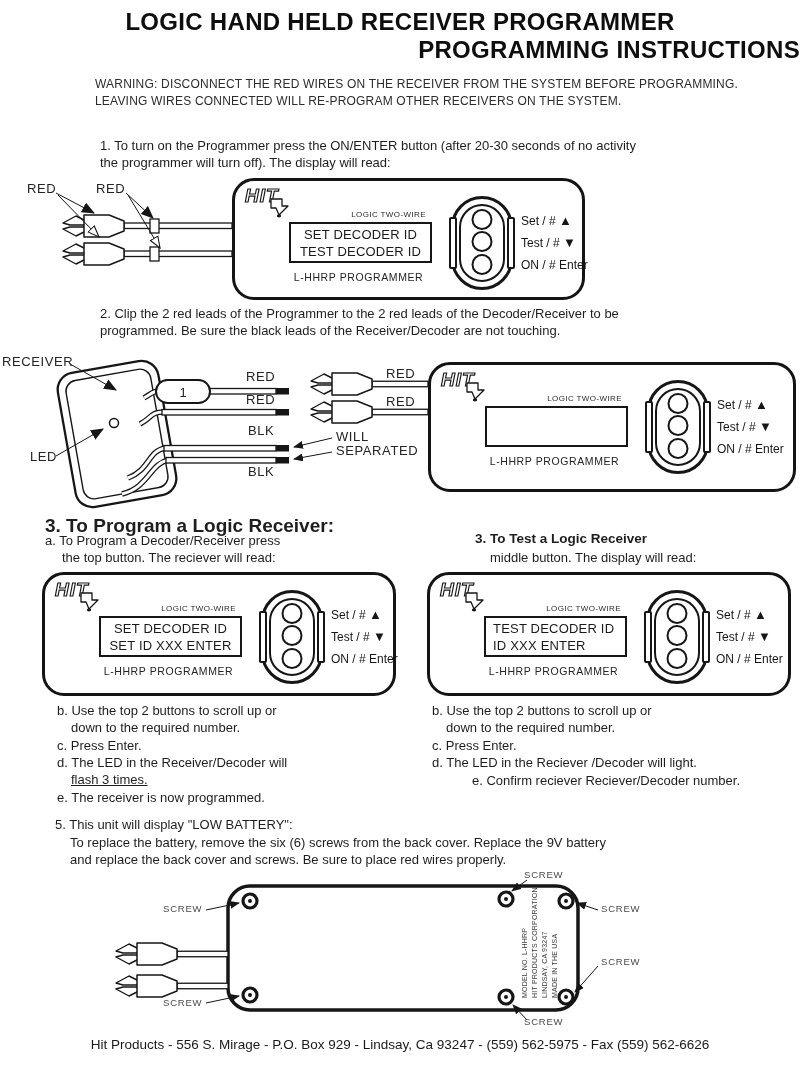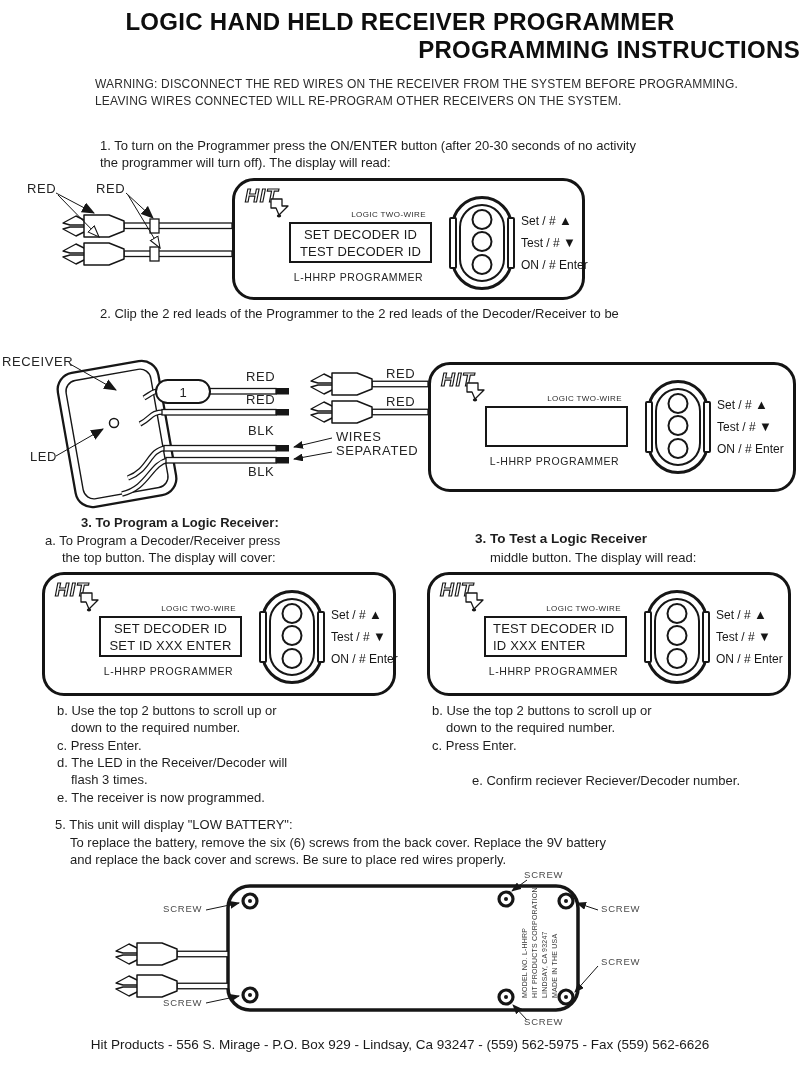--- a/index.html
+++ b/index.html
@@ -202,29 +202,30 @@
       <div class="pod-btn pb3"></div>
       <div class="pod-bracket pk-l"></div>
       <div class="pod-bracket pk-r"></div>
     </div>
     <div class="btn-label bl1"><span>Set / #</span> <span class="tri">▲</span></div>
     <div class="btn-label bl2"><span>Test / #</span> <span class="tri">▼</span></div>
     <div class="btn-label bl3"><span>ON / # Enter</span></div>
   </div>
 
   <div class="abs body-text" style="left:100px;top:306px;">2. Clip the 2 red leads of the Programmer to the 2 red leads of the Decoder/Receiver to be</div>
+  <div class="abs body-text" style="left:100px;top:323px;">programmed. Be sure the black leads of the Receiver/Decoder are not touching.</div>
 
   <div class="abs wire-label" style="left:2px;top:354px;">RECEIVER</div>
   <div class="abs wire-label" style="left:30px;top:449px;">LED</div>
   <div class="abs cap-num" style="left:156px;top:385px;width:54px;">1</div>
   <div class="abs wire-label" style="left:246px;top:369px;">RED</div>
   <div class="abs wire-label" style="left:246px;top:392px;">RED</div>
   <div class="abs wire-label" style="left:248px;top:423px;">BLK</div>
   <div class="abs wire-label" style="left:248px;top:464px;">BLK</div>
-  <div class="abs wire-label" style="left:336px;top:429px;">WIRES</div>
+  <div class="abs wire-label" style="left:336px;top:429px;">WILL</div>
   <div class="abs wire-label" style="left:336px;top:443px;">SEPARATED</div>
   <div class="abs wire-label" style="left:386px;top:366px;">RED</div>
   <div class="abs wire-label" style="left:386px;top:394px;">RED</div>
 
   <div class="device" style="left:428px;top:362px;width:368px;height:130px;">
     <div class="hit-logo">
       <span class="hit-text">HIT</span>
       <svg class="hit-drip" width="24" height="20" viewBox="0 0 24 20">
         <path d="M2,1 L13,1 L13,8 L19,8 L10,17 L7,10 L2,10 Z" fill="#fff" stroke="#161616" stroke-width="1.3" stroke-linejoin="round"></path>
         <ellipse cx="10" cy="18" rx="2.2" ry="1.4" fill="#161616"></ellipse>
@@ -242,23 +243,23 @@
       <div class="pod-btn pb2"></div>
       <div class="pod-btn pb3"></div>
       <div class="pod-bracket pk-l"></div>
       <div class="pod-bracket pk-r"></div>
     </div>
     <div class="btn-label bl1"><span>Set / #</span> <span class="tri">▲</span></div>
     <div class="btn-label bl2"><span>Test / #</span> <span class="tri">▼</span></div>
     <div class="btn-label bl3"><span>ON / # Enter</span></div>
   </div>
 
-  <div class="abs body-text bold" style="left:45px;top:515px;font-size:13px;margin-left:36px;">3. To Program a Logic Receiver:</div>
+  <div class="abs body-text bold" style="left:45px;top:515px;font-size:19px;">3. To Program a Logic Receiver:</div>
   <div class="abs body-text" style="left:45px;top:533px;">a. To Program a Decoder/Receiver press</div>
-  <div class="abs body-text" style="left:62px;top:550px;">the top button. The display will cover:</div>
+  <div class="abs body-text" style="left:62px;top:550px;">the top button. The reciever will read:</div>
 
   <div class="abs body-text bold" style="left:475px;top:515px;font-size:13.5px;margin-top:16px;">3. To Test a Logic Receiver</div>
   <div class="abs body-text" style="left:490px;top:550px;">middle button. The display will read:</div>
 
   <div class="device" style="left:42px;top:572px;width:354px;height:124px;">
     <div class="hit-logo">
       <span class="hit-text">HIT</span>
       <svg class="hit-drip" width="24" height="20" viewBox="0 0 24 20">
         <path d="M2,1 L13,1 L13,8 L19,8 L10,17 L7,10 L2,10 Z" fill="#fff" stroke="#161616" stroke-width="1.3" stroke-linejoin="round"></path>
         <ellipse cx="10" cy="18" rx="2.2" ry="1.4" fill="#161616"></ellipse>
@@ -307,26 +308,27 @@
     </div>
     <div class="btn-label bl1"><span>Set / #</span> <span class="tri">▲</span></div>
     <div class="btn-label bl2"><span>Test / #</span> <span class="tri">▼</span></div>
     <div class="btn-label bl3"><span>ON / # Enter</span></div>
   </div>
 
   <div class="abs body-text" style="left:57px;top:703px;">b. Use the top 2 buttons to scroll up or</div>
   <div class="abs body-text" style="left:71px;top:720px;">down to the required number.</div>
   <div class="abs body-text" style="left:57px;top:738px;">c. Press Enter.</div>
   <div class="abs body-text" style="left:57px;top:755px;">d. The LED in the Receiver/Decoder will</div>
-  <div class="abs body-text" style="left:71px;top:772px;">flash 3 times.</div>
+  <div class="abs body-text" style="left:71px;top:772px;text-decoration:underline;">flash 3 times.</div>
   <div class="abs body-text" style="left:57px;top:790px;">e. The receiver is now programmed.</div>
 
   <div class="abs body-text" style="left:432px;top:703px;">b. Use the top 2 buttons to scroll up or</div>
   <div class="abs body-text" style="left:446px;top:720px;">down to the required number.</div>
   <div class="abs body-text" style="left:432px;top:738px;">c. Press Enter.</div>
+  <div class="abs body-text" style="left:432px;top:755px;">d. The LED in the Reciever /Decoder will light.</div>
   <div class="abs body-text" style="left:432px;top:773px;margin-left:40px;">e. Confirm reciever Reciever/Decoder number.</div>
 
   <div class="abs body-text" style="left:55px;top:817px;">5. This unit will display "LOW BATTERY":</div>
   <div class="abs body-text" style="left:70px;top:835px;">To replace the battery, remove the six (6) screws from the back cover. Replace the 9V battery</div>
   <div class="abs body-text" style="left:70px;top:852px;">and replace the back cover and screws. Be sure to place red wires properly.</div>
 
   <div class="abs screw-label" style="left:163px;top:903px;">SCREW</div>
   <div class="abs screw-label" style="left:524px;top:869px;">SCREW</div>
   <div class="abs screw-label" style="left:601px;top:903px;">SCREW</div>
   <div class="abs screw-label" style="left:163px;top:997px;">SCREW</div>

